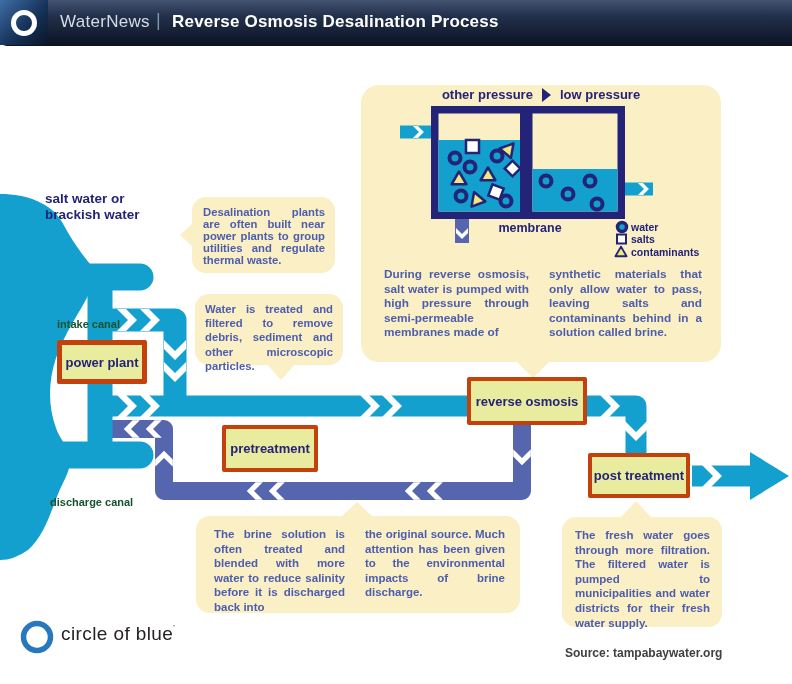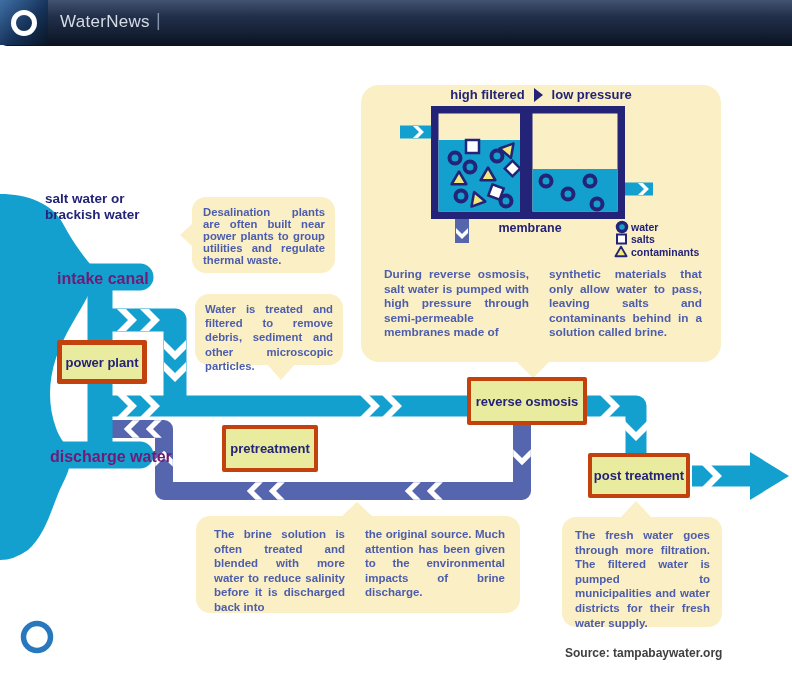--- a/index.html
+++ b/index.html
@@ -16,21 +16,21 @@
   .brand{position:absolute;left:60px;top:12px;font-size:17px;color:#d5dbe4;letter-spacing:.3px;}
   .hsep{position:absolute;left:156px;top:10px;font-size:18px;color:#8494ab;}
   .htitle{position:absolute;left:172px;top:12px;font-size:17px;font-weight:bold;color:#fff;letter-spacing:.2px;}
   
   .cream{position:absolute;background:#faefc5;border-radius:14px;z-index:1;}
   .tail{position:absolute;width:0;height:0;z-index:1;}
   
   .txt{position:absolute;z-index:3;}
   .navy{color:#232377;}
   .note{color:#4d5dad;font-weight:bold;font-size:11.5px;line-height:14.6px;text-align:justify;}
-  .canal-lbl{color:#701a75;font-weight:bold;font-size:16px;z-index:3;position:absolute;}
+  .canal-lbl{color:#14532d;font-weight:bold;font-size:11px;z-index:3;position:absolute;margin-top:48px;}
   .pbox{position:absolute;z-index:3;background:#e9ec9e;border:4px solid #c2410c;
         display:flex;align-items:center;justify-content:center;box-sizing:border-box;
         font-weight:bold;font-size:13px;color:#232377;border-radius:2px;}
   .legend-t{position:absolute;z-index:3;font-size:10.5px;font-weight:bold;color:#232377;}
   .arrow-right-glyph{width:0;height:0;border-left:9px solid #232377;
         border-top:7px solid transparent;border-bottom:7px solid transparent;display:inline-block;}
   svg{position:absolute;left:0;top:0;z-index:2;pointer-events:none;}
   .footer-logo-text{position:absolute;left:61px;top:623px;z-index:3;font-size:19px;color:#272225;letter-spacing:.4px;}
   .tm{font-size:8px;vertical-align:10px;}
   .src{position:absolute;left:565px;top:646px;z-index:3;font-size:12px;font-weight:bold;color:#404040;}
@@ -39,20 +39,21 @@
 <body>
 
 <div id="stage">
 
   <div class="header">
     <div class="logo-sq">
       <div class="logo-ring"></div>
     </div>
     <div class="brand">WaterNews</div>
     <div class="hsep">|</div>
+    <div class="htitle">Reverse Osmosis Desalination Process</div>
   </div>
 
   <div class="cream" style="left:361px;top:85px;width:360px;height:277px;border-radius:18px;"></div>
   <div class="tail" style="left:516px;top:361px;border-top:17px solid #faefc5;border-left:17px solid transparent;border-right:17px solid transparent;"></div>
 
   <div class="cream" style="left:192px;top:197px;width:143px;height:76px;"></div>
   <div class="tail" style="left:180px;top:223px;border-right:13px solid #faefc5;border-top:12px solid transparent;border-bottom:12px solid transparent;"></div>
 
   <div class="cream" style="left:195px;top:294px;width:148px;height:71px;"></div>
   <div class="tail" style="left:266px;top:363px;border-top:17px solid #faefc5;border-left:15px solid transparent;border-right:15px solid transparent;"></div>
@@ -150,44 +151,45 @@
       <use href="#chev" transform="translate(644,189) scale(0.55)"></use>
       <use href="#chev" transform="translate(462,234) rotate(90) scale(0.55)"></use>
     </g>
 
     <circle cx="37" cy="637" r="13.5" fill="none" stroke="#2878be" stroke-width="5.5"></circle>
   </svg>
 
   <div class="txt navy" style="left:45px;top:191px;width:125px;font-size:13.5px;font-weight:bold;line-height:16px;">salt water or brackish water</div>
 
   <div class="canal-lbl" style="left:57px;top:270px;">intake canal</div>
-  <div class="canal-lbl" style="left:50px;top:448px;">discharge water</div>
+  <div class="canal-lbl" style="left:50px;top:448px;">discharge canal</div>
 
   <div class="pbox" style="left:57px;top:340px;width:90px;height:44px;border-width:5px;">power plant</div>
   <div class="pbox" style="left:222px;top:381px;width:96px;height:47px;margin-top:44px;">pretreatment</div>
   <div class="pbox" style="left:467px;top:377px;width:120px;height:48px;">reverse osmosis</div>
   <div class="pbox" style="left:588px;top:453px;width:102px;height:45px;">post treatment</div>
 
   <div class="txt" style="left:361px;top:87px;width:360px;display:flex;justify-content:center;align-items:center;gap:9px;">
-    <span class="navy" style="font-size:13px;font-weight:bold;">high filtered</span>
+    <span class="navy" style="font-size:13px;font-weight:bold;">other pressure</span>
     <span class="arrow-right-glyph"></span>
     <span class="navy" style="font-size:13px;font-weight:bold;">low pressure</span>
   </div>
   <div class="txt navy" style="left:460px;top:221px;width:140px;text-align:center;font-size:12.5px;font-weight:bold;">membrane</div>
 
   <div class="legend-t" style="left:631px;top:221px;">water</div>
   <div class="legend-t" style="left:631px;top:233px;">salts</div>
   <div class="legend-t" style="left:631px;top:246px;">contaminants</div>
 
   <div class="txt note" style="left:203px;top:206px;width:122px;font-size:11.3px;line-height:12px;">Desalination plants are often built near power plants to group utilities and regulate thermal waste.</div>
   <div class="txt note" style="left:205px;top:302px;width:128px;font-size:11.3px;line-height:14.2px;">Water is treated and filtered to remove debris, sediment and other microscopic particles.</div>
 
   <div class="txt note" style="left:384px;top:267px;width:145px;font-size:11.8px;">During reverse osmosis, salt water is pumped with high pressure through semi-permeable membranes made of</div>
   <div class="txt note" style="left:549px;top:267px;width:153px;font-size:11.8px;">synthetic materials that only allow water to pass, leaving salts and contaminants behind in a solution called brine.</div>
 
   <div class="txt note" style="left:214px;top:527px;width:131px;">The brine solution is often treated and blended with more water to reduce salinity before it is discharged back into</div>
   <div class="txt note" style="left:365px;top:527px;width:140px;">the original source. Much attention has been given to the environmental impacts of brine discharge.</div>
 
   <div class="txt note" style="left:575px;top:528px;width:135px;">The fresh water goes through more filtration. The filtered water is pumped to municipalities and water districts for their fresh water supply.</div>
 
+  <div class="footer-logo-text"><span>circle of blue</span><span class="tm">'</span></div>
   <div class="src">Source: tampabaywater.org</div>
 
 </div>
 
 </body></html>

